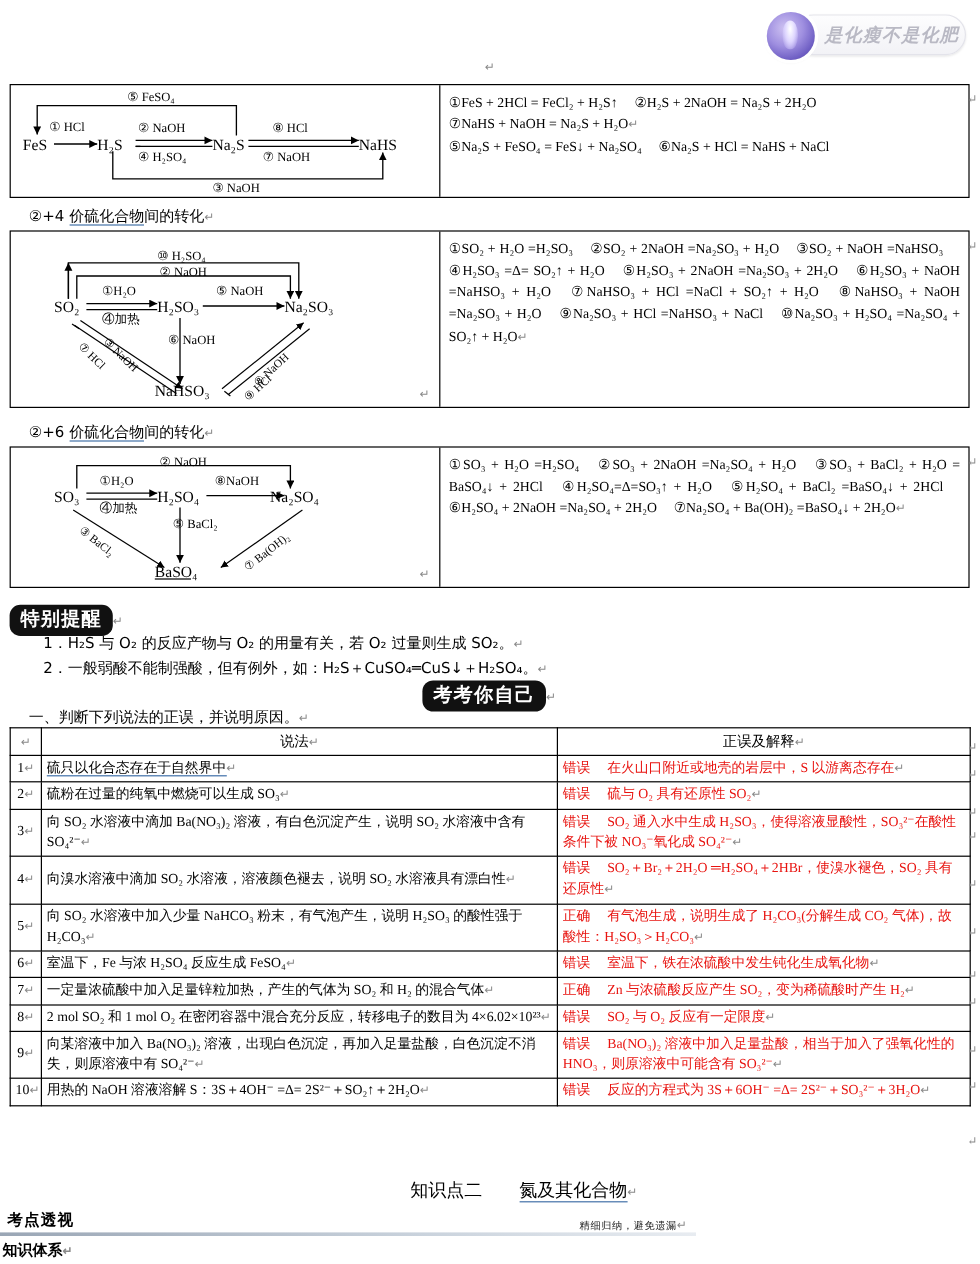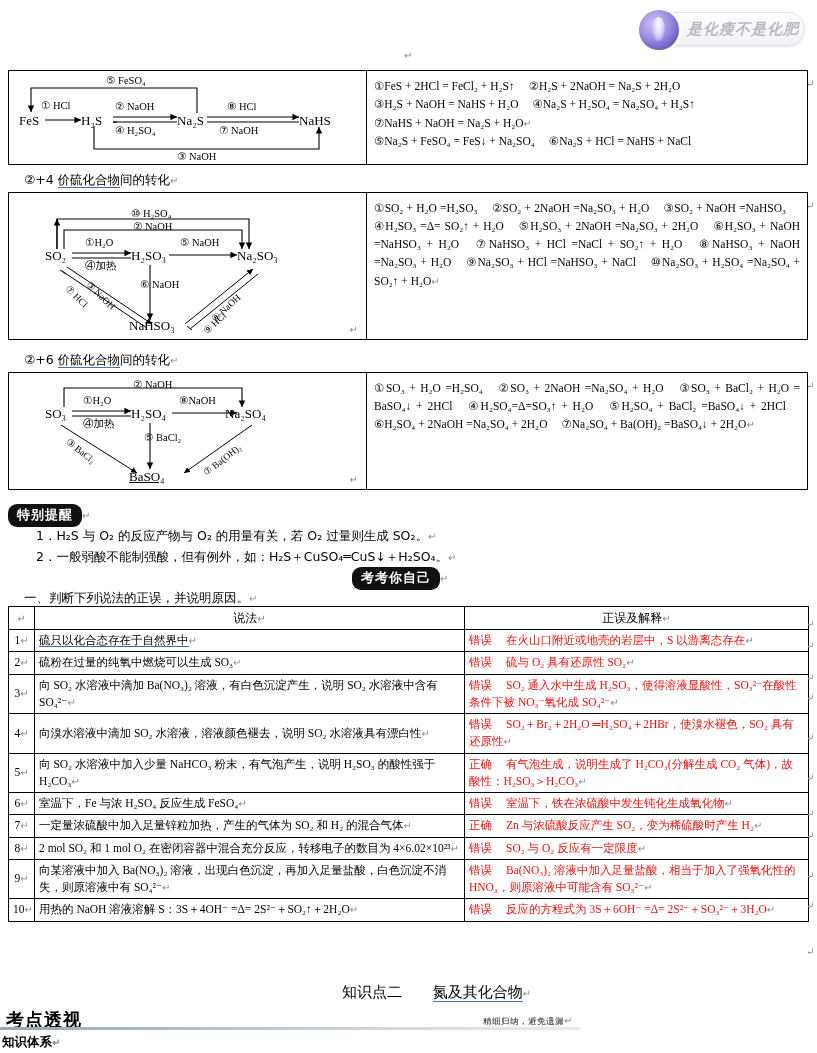--- a/index.html
+++ b/index.html
@@ -75,21 +75,21 @@
   .cap{
     position:absolute; font-family:"DejaVu Sans","Liberation Sans",sans-serif;
     font-size:12.5px; white-space:nowrap;
   }
   .ul-blue{ border-bottom:1.6px solid #4472a8; padding-bottom:0px; }
 
   
   .tag-black{
     display:inline-block; background:#111; color:#fff;
     font-family:"DejaVu Sans","Liberation Sans",sans-serif;
-    font-weight:bold; font-size:13px;
+    font-weight:bold; font-size:16px;
     padding:2px 9px 3px 9px; border-radius:9px; letter-spacing:1px;
   }
   .note-line{
     font-family:"Liberation Serif", serif; font-size:12.5px;
   }
   .cjk{ font-family:"DejaVu Sans","Liberation Sans",sans-serif; }
 
   
   table.jt{
     border-collapse:collapse; width:800px; table-layout:fixed;
@@ -111,21 +111,21 @@
 
   
   .kp{
     position:absolute; width:817px; text-align:center;
     font-family:"DejaVu Sans","Liberation Sans",sans-serif; font-size:15px;margin-left:28px;
   }
   .kp .u{ border-bottom:1.8px solid #4472a8; }
   .kaodian{
     position:absolute; left:6px;
     font-family:"DejaVu Sans","Liberation Sans",sans-serif;
-    font-weight:bold; font-size:18px; letter-spacing:1px;
+    font-weight:bold; font-size:13px; letter-spacing:1px;
   }
   .motto{
     position:absolute;
     font-family:"DejaVu Sans","Liberation Sans",sans-serif;
     font-size:8.5px; color:#222; letter-spacing:.5px;
   }
   .rule{
     position:absolute; height:3px;
     background:linear-gradient(90deg,#9aa6b5 0%, #c9d2dc 60%, #e8ecf1 100%);
   }
@@ -178,21 +178,20 @@
       <div class="lbl" style="left:97px; top:3px;">⑤ FeSO₄</div>
       <div class="lbl" style="left:32px; top:28px;">① HCl</div>
       <div class="lbl" style="left:106px; top:29px;">② NaOH</div>
       <div class="lbl" style="left:106px; top:53px;">④ H₂SO₄</div>
       <div class="lbl" style="left:218px; top:29px;">⑧ HCl</div>
       <div class="lbl" style="left:210px; top:53px;">⑦ NaOH</div>
       <div class="lbl" style="left:168px; top:79px;">③ NaOH</div>
     </div>
     <div class="right" style="font-size:11.5px;line-height:1.6;">
       <div class="eqline"><span>①FeS + 2HCl = FeCl₂ + H₂S↑</span><span class="gap"></span><span>②H₂S + 2NaOH = Na₂S + 2H₂O</span></div>
-      <div class="eqline"><span>③H₂S + NaOH = NaHS + H₂O</span><span class="gap"></span><span>④Na₂S + H₂SO₄ = Na₂SO₄ + H₂S↑</span></div>
       <div class="eqline"><span>⑦NaHS + NaOH = Na₂S + H₂O</span><span class="pilcrow">↵</span></div>
       <div class="eqline"><span>⑤Na₂S + FeSO₄ = FeS↓ + Na₂SO₄</span><span class="gap"></span><span>⑥Na₂S + HCl = NaHS + NaCl</span></div>
     </div>
   </div>
 
   <div class="cap" style="left:24px; top:172px;">
     <span>②+4 </span><span class="ul-blue">价硫化合物</span><span>间的转化</span><span class="pilcrow">↵</span>
   </div>
 
   <div class="chembox" style="left:8px; top:192px; width:800px; height:148px;">

